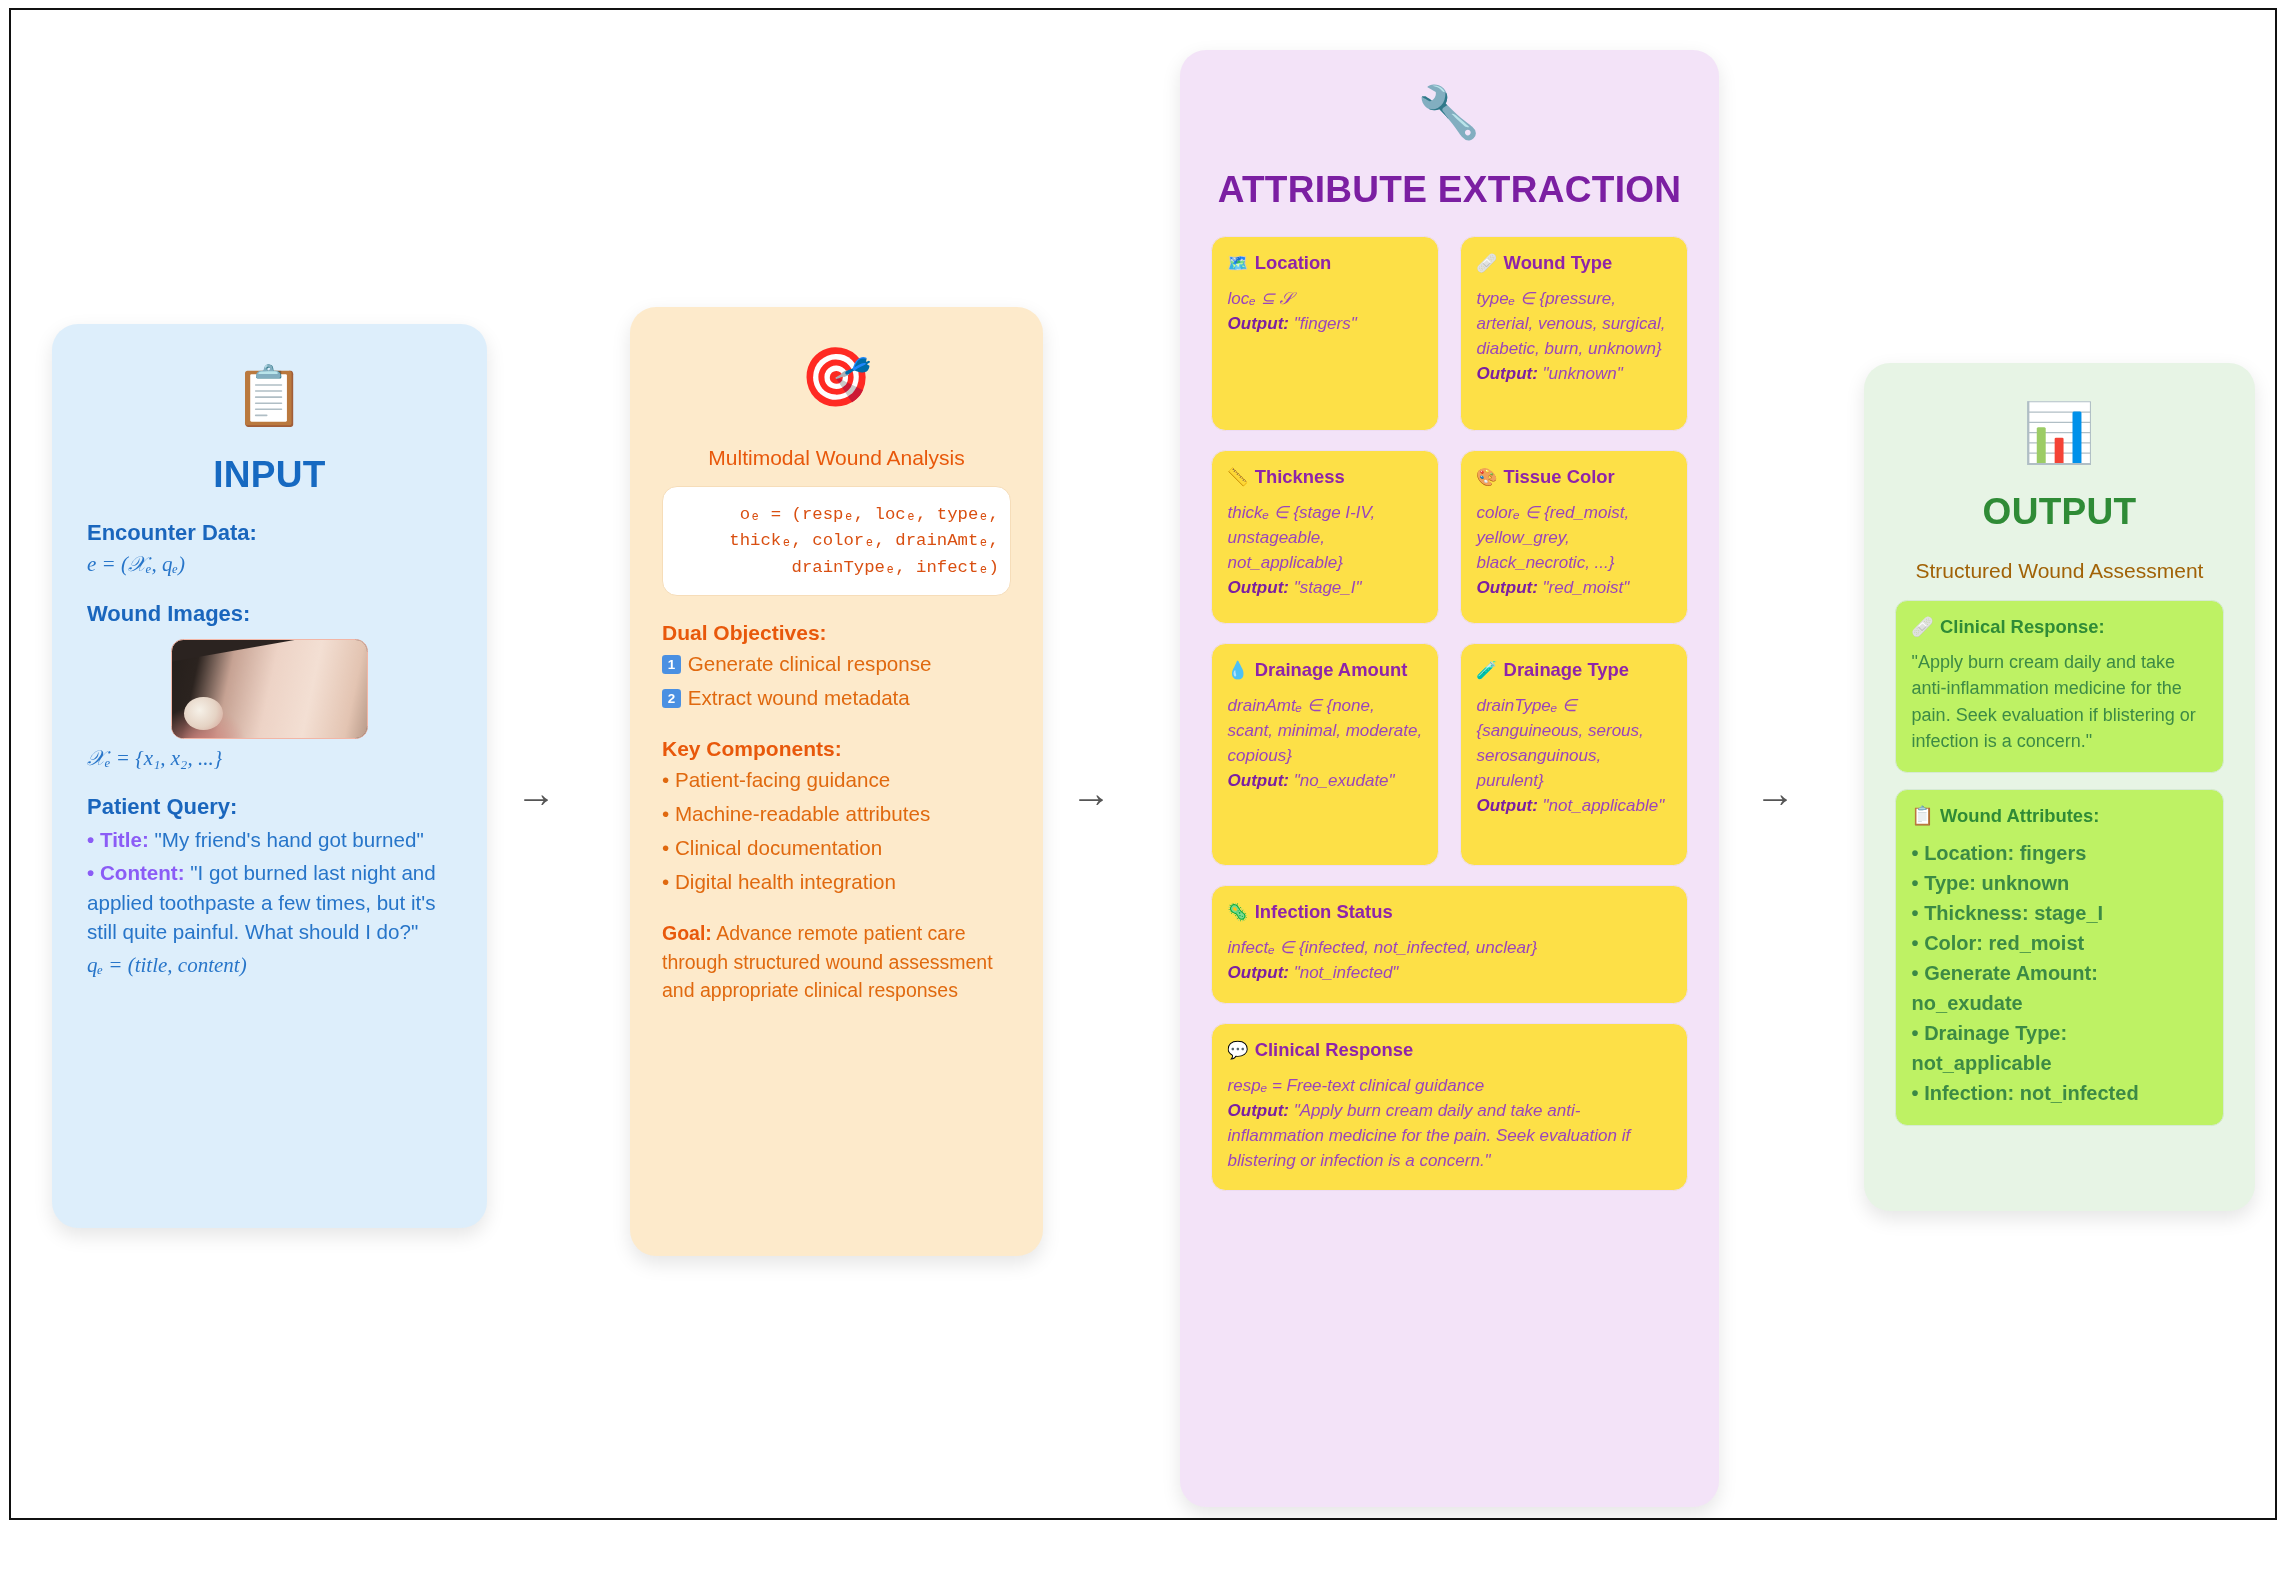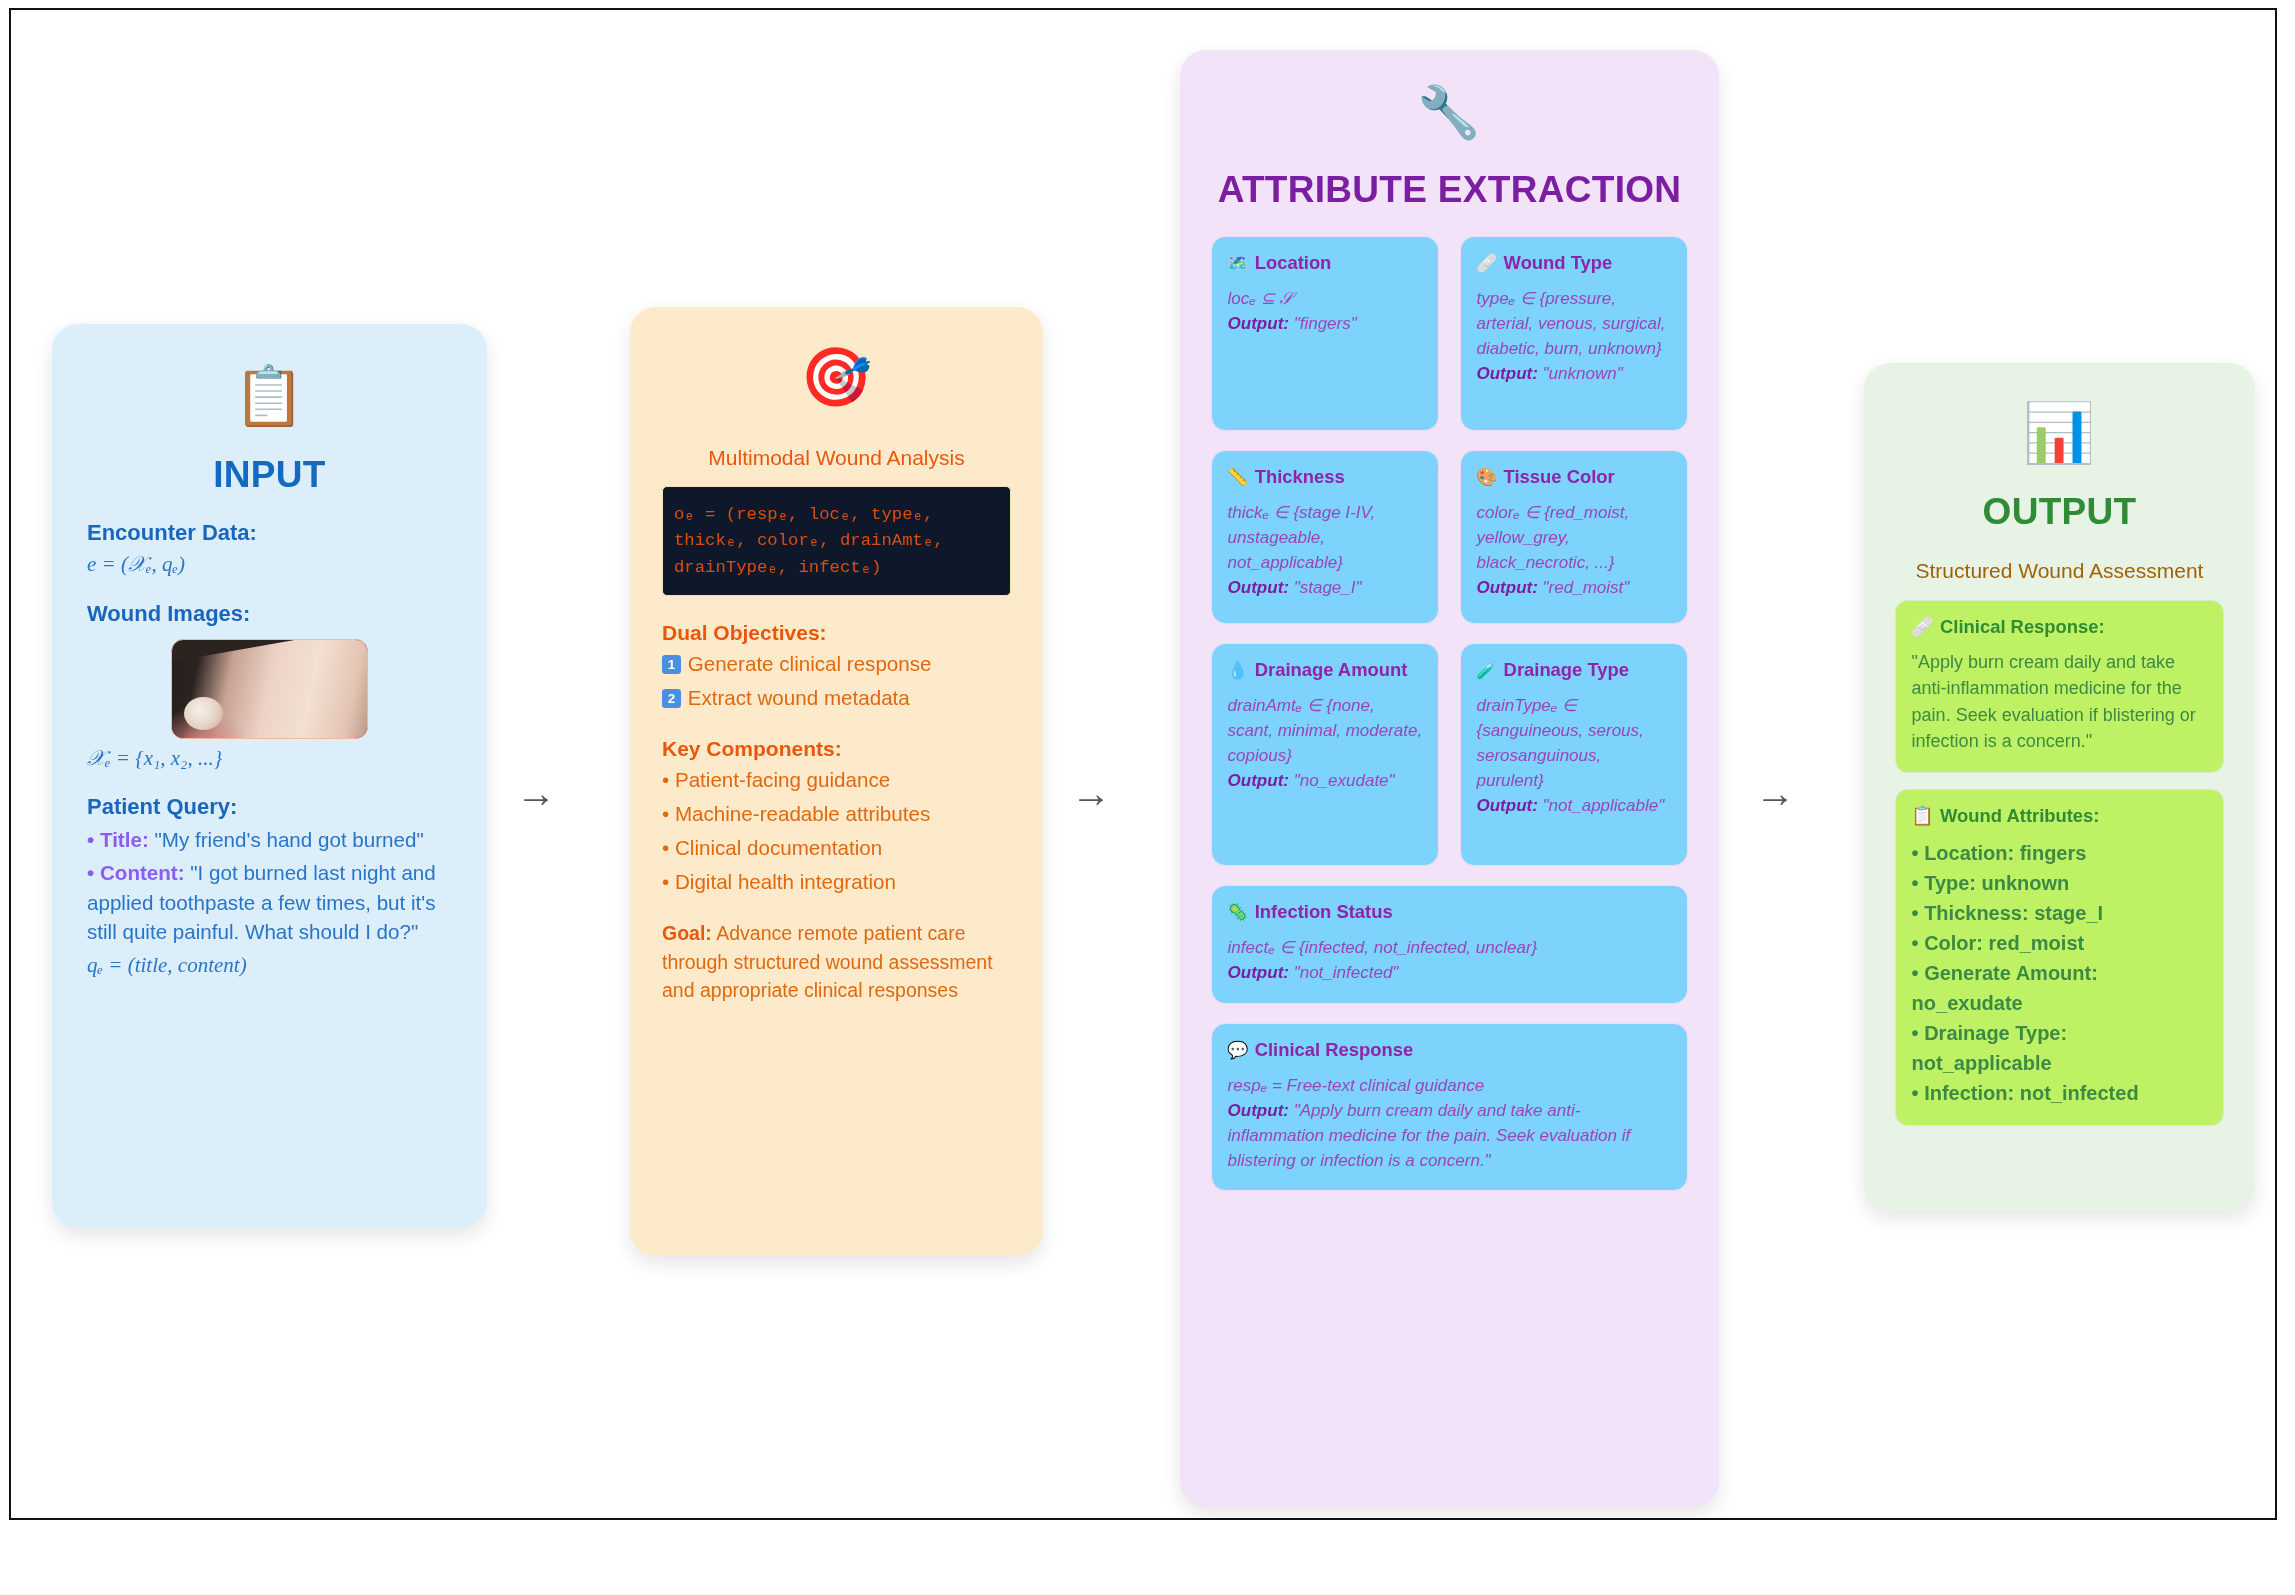--- a/index.html
+++ b/index.html
@@ -126,25 +126,25 @@
     position:absolute;left:6%;bottom:8%;
     width:20%;height:34%;
     border-radius:50%;
     background:radial-gradient(circle at 40% 40%,#f6f1e8 0%,#e5d3c4 55%,#d19f93 100%);
     filter:blur(0.6px);
   }
 
   
   .code-box{
     margin-top:16.7px;
-    background:#0f172a;
+    background:#ffffff;
     border:1.1px solid #f6ddb9;
-    border-radius:5px;
+    border-radius:15px;
     padding:14.5px 11px;
-    text-align:left;
+    text-align:right;
   }
   .code-box div{
     font-family:"Liberation Mono", monospace;
     color:#d94f11;
     font-size:17.3px;
     line-height:1.52;
     white-space:pre;
   }
   .m-h{
     color:#e8580b;font-weight:bold;font-size:21px;margin-top:24.6px;
@@ -164,21 +164,21 @@
   }
   .m-goal b{color:#e8580b;}
 
   
   .attr-grid{
     display:flex;flex-wrap:wrap;
     gap:19px 21px;
     margin-top:24.6px;
   }
   .attr-card{
-    background:#7dd3fc;
+    background:#fde047;
     border:1.1px solid #eddcf3;
     border-radius:14.5px;
     padding:14.5px 15.6px 16.7px 15.6px;
     box-sizing:border-box;
   }
   .attr-card.half{width:calc(50% - 10.6px);}
   .attr-card.full{width:100%;}
   .attr-card.r1{min-height:195px;}
   .attr-card.r2{min-height:174px;}
   .attr-card.r3{min-height:223px;}

